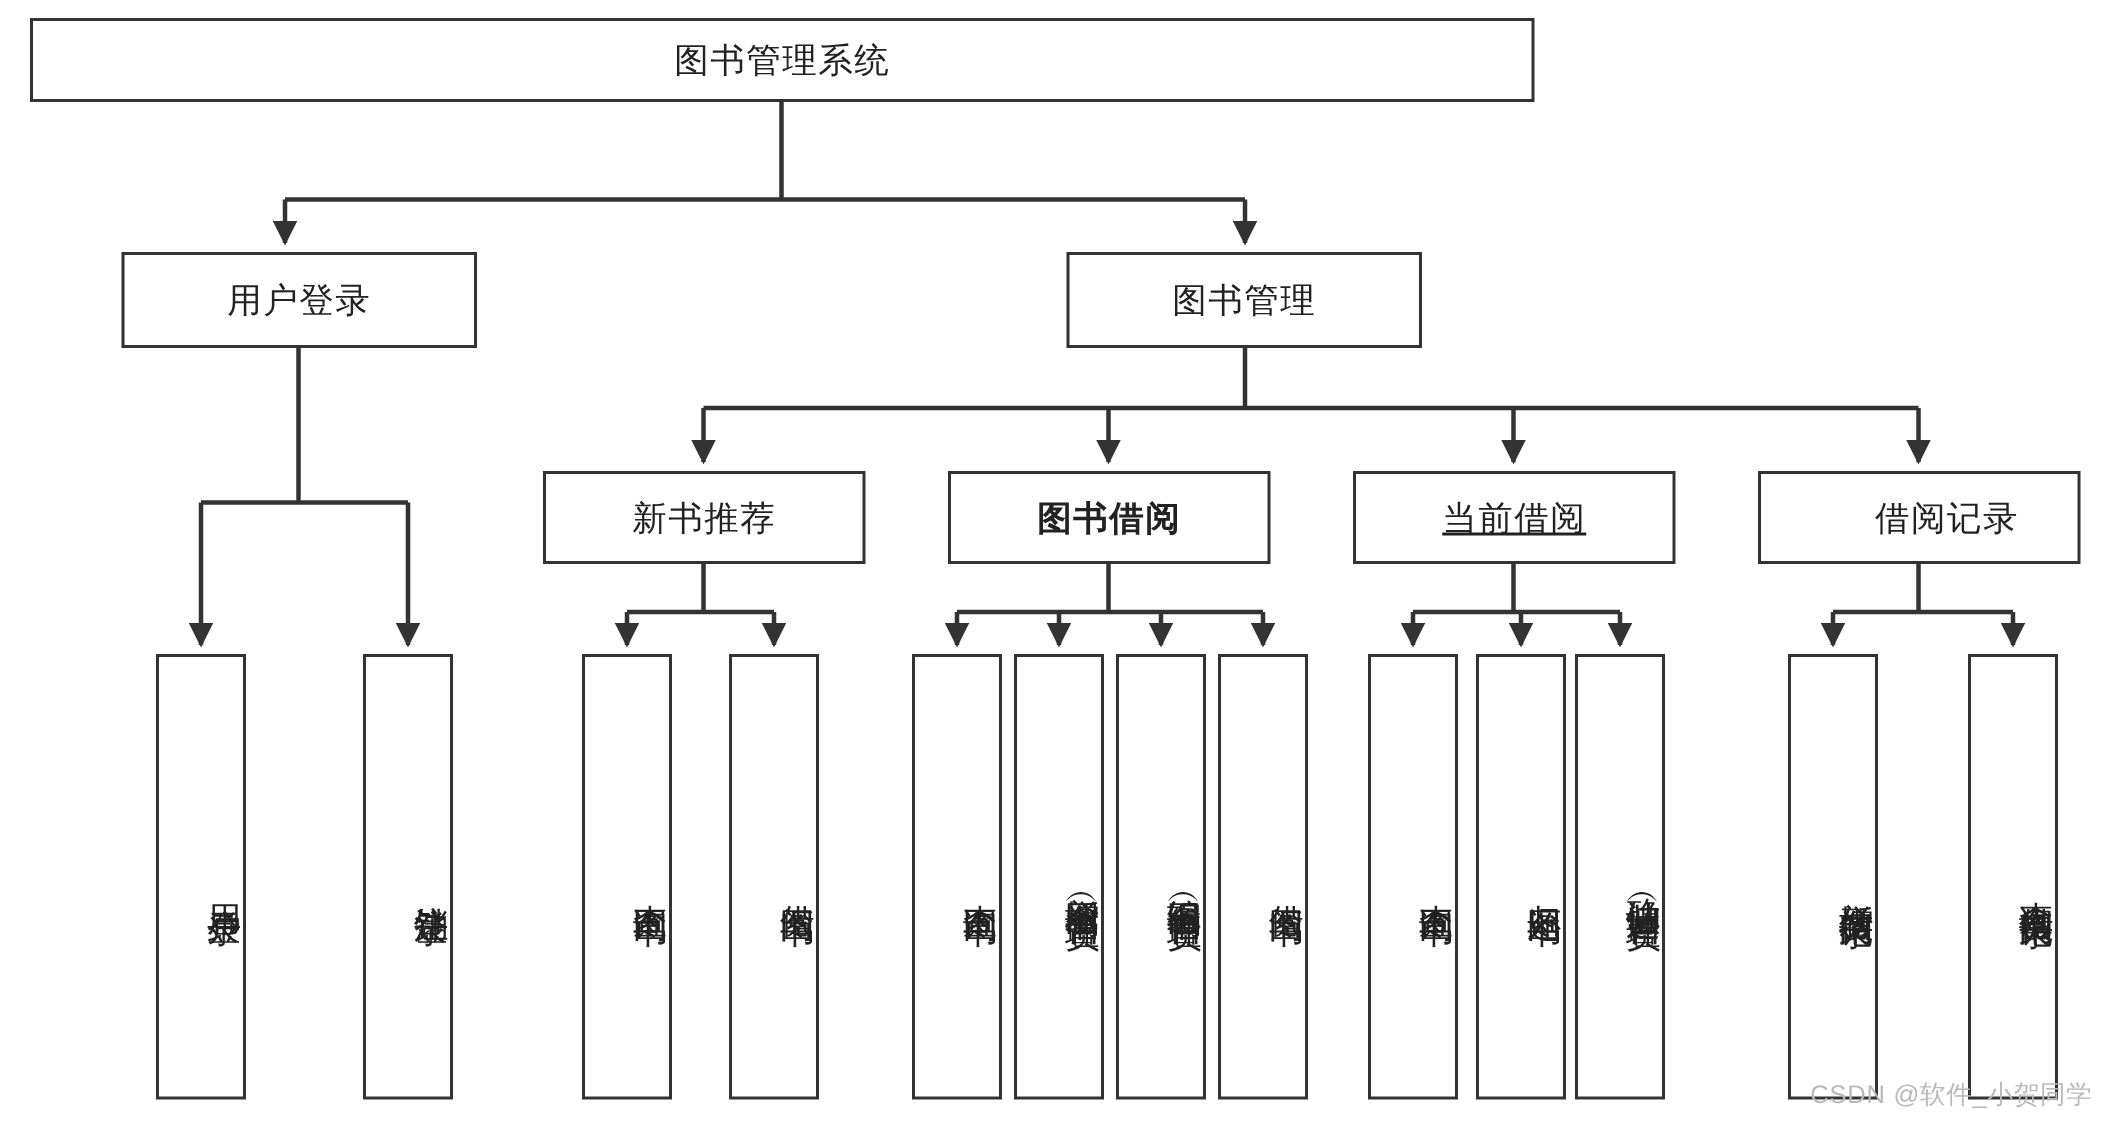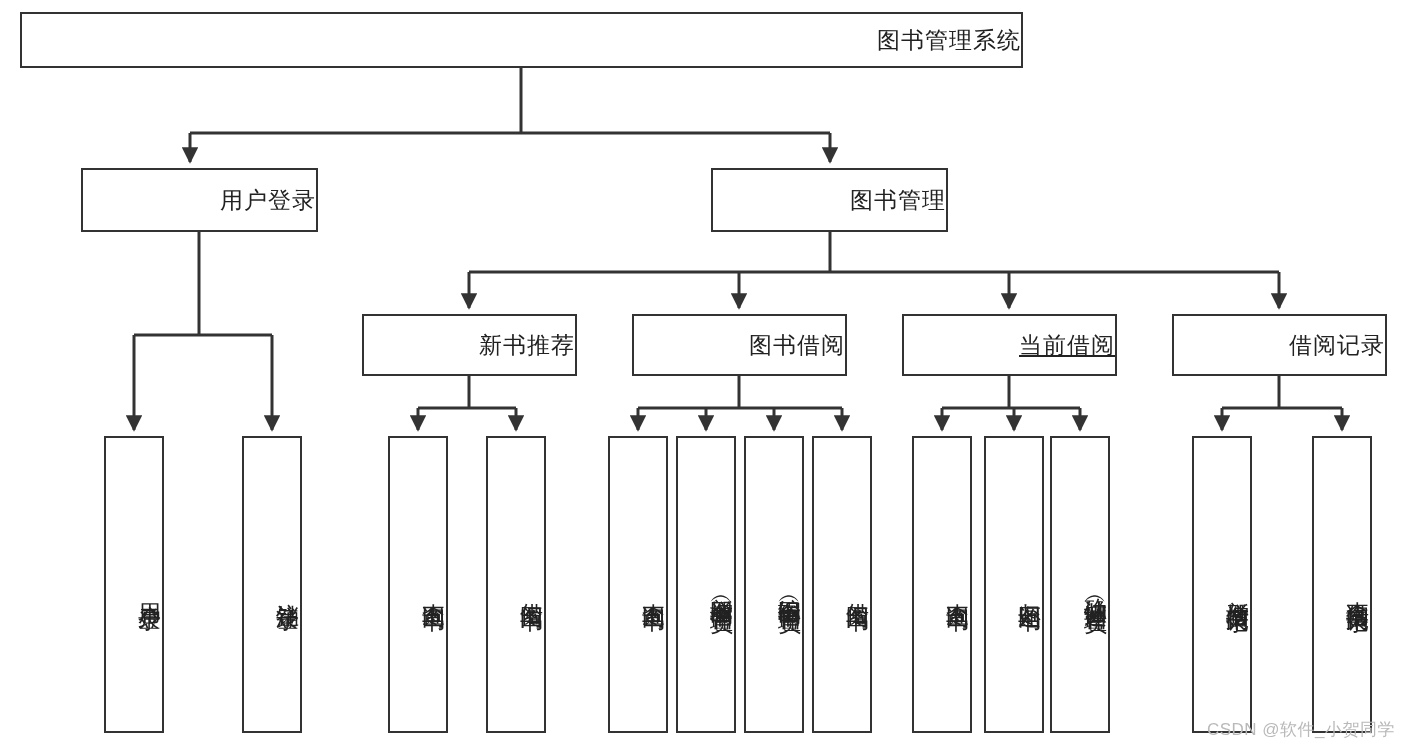--- a/index.html
+++ b/index.html
@@ -31,21 +31,20 @@
     background: #ffffff;
     border: 2px solid #333333;
     display: flex;
     align-items: center;
     justify-content: center;
     color: #222222;
   }
   .node.h {
     font-size: 23px;
     letter-spacing: 1px;
-    justify-content: flex-end;
   }
   .node.v {
     writing-mode: vertical-rl;
     text-orientation: upright;
     font-size: 23px;
     letter-spacing: 2px;
     align-items: flex-start;
     justify-content: center;
     padding-top: 8px;
     line-height: 1.05;
@@ -128,21 +127,21 @@
   <div class="node h" style="left: 81px; top: 168px; width: 237px; height: 64px;">
     <span>用户登录</span>
   </div>
   <div class="node h" style="left: 362px; top: 314px; width: 215px; height: 62px;">
     <span>新书推荐</span>
   </div>
 
   <div class="node h" style="left: 711px; top: 168px; width: 237px; height: 64px;">
     <span>图书管理</span>
   </div>
-  <div class="node h" style="left: 632px; top: 314px; width: 215px; height: 62px;">
+  <div class="node h" style="left: 632px; top: 314px; width: 215px; height: 62px; font-weight: bold;">
     <span>图书借阅</span>
   </div>
   <div class="node h" style="left: 902px; top: 314px; width: 215px; height: 62px; text-decoration: underline;">
     <span>当前借阅</span>
   </div>
   <div class="node h" style="left: 1172px; top: 314px; width: 215px; height: 62px; padding-left: 37px;">
     <span>借阅记录</span>
   </div>
 
   <div class="node v" style="left: 104px; top: 436px; width: 60px; height: 297px;">

